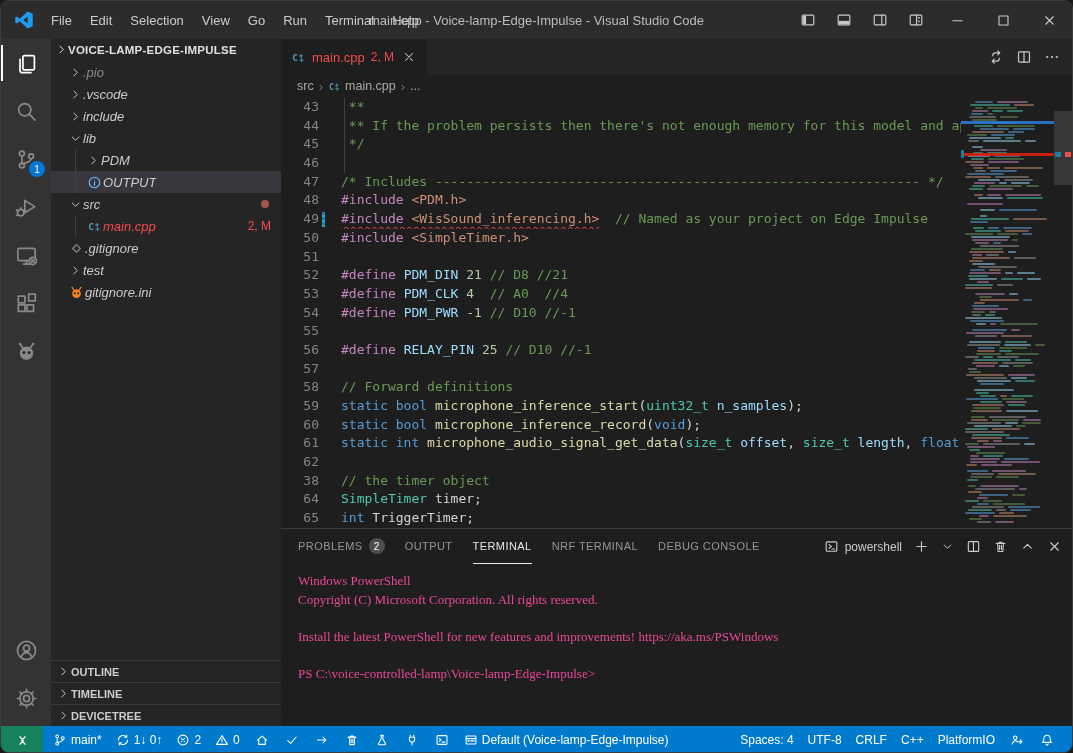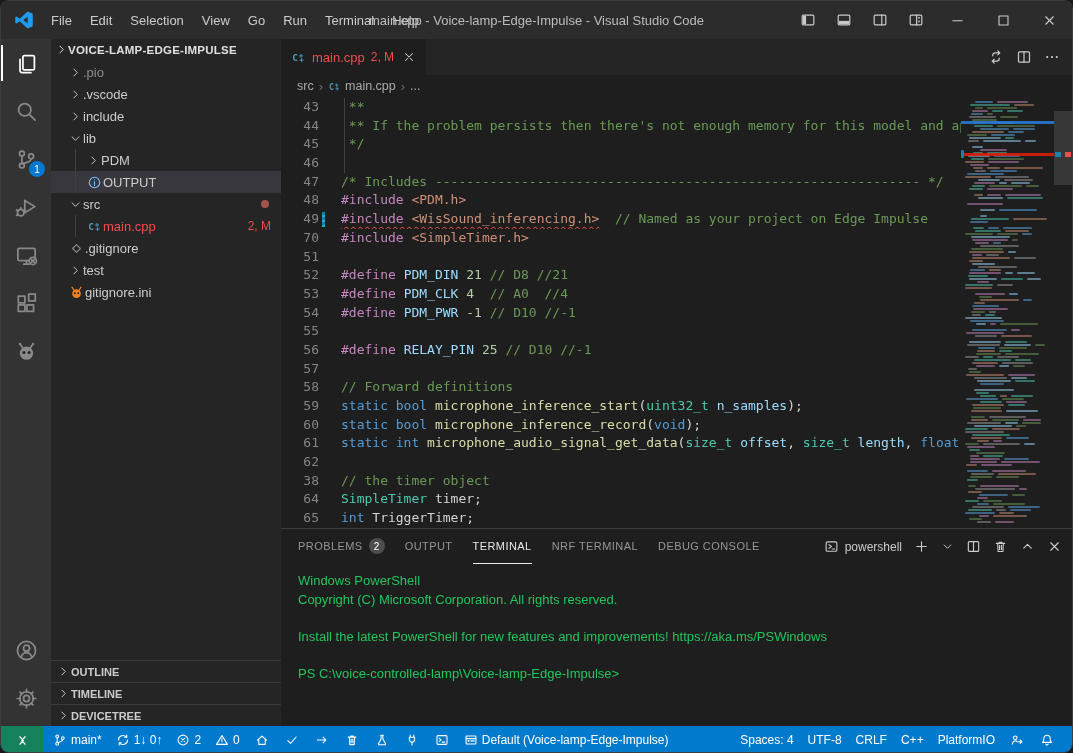--- a/index.html
+++ b/index.html
@@ -27,21 +27,21 @@
   .sidebar-header{height:35px;display:flex;align-items:center;padding:0 12px 0 20px;flex:none;}
   .sidebar-header .hlabel{font-size:11px;color:#bbbbbb;letter-spacing:.08em;}
   .sidebar-header .hact{margin-left:auto;color:#cccccc;display:flex;align-items:center;}
   .tree-root{height:22px;display:flex;align-items:center;font-weight:bold;font-size:11.5px;color:#e0e0e0;padding-left:4px;letter-spacing:.02em;}
   .tree{flex:none;}
   .row{height:22px;display:flex;align-items:center;position:relative;white-space:nowrap;}
   .row.selected{background:#37373d;}
   .row .chev{width:16px;display:flex;justify-content:center;color:#cccccc;flex:none;}
   .row .chev.down svg{transform:rotate(90deg);}
   .row .ticon{width:18px;display:flex;justify-content:center;flex:none;}
-  .row .tlabel{overflow:hidden;text-overflow:ellipsis;}
+  .row .tlabel{overflow:hidden;text-overflow:ellipsis;font-style:italic;}
   .t-dim{color:#8c8c8c;} .t-err{color:#f14c4c;}
   .row .tbadge{margin-left:auto;margin-right:10px;color:#f14c4c;font-size:12px;}
   .row .tdot{margin-left:auto;margin-right:12px;width:8px;height:8px;border-radius:50%;background:#a5554a;}
   .row .guide{position:absolute;left:24px;top:0;bottom:0;width:1px;background:#404040;}
   .sidebar-sections{margin-top:auto;}
   .sec-row{height:22px;display:flex;align-items:center;border-top:1px solid #3a3a3a;font-weight:bold;font-size:11px;color:#cccccc;padding-left:4px;}
   .sec-row .chev{width:16px;display:flex;justify-content:center;}
   
   .editor-area{flex:1;display:flex;flex-direction:column;min-width:0;background:#1e1e1e;}
   .tabbar{height:36px;background:#252526;display:flex;flex:none;}
@@ -71,21 +71,21 @@
   .rmark{position:absolute;height:5px;}
   
   .panel{height:198px;flex:none;border-top:1px solid #3c3c3c;display:flex;flex-direction:column;background:#1e1e1e;}
   .panel-header{height:35px;display:flex;align-items:center;padding:0 10px 0 17px;flex:none;}
   .ptabs{display:flex;height:100%;}
   .ptab{font-size:11px;letter-spacing:.04em;color:#969696;margin-right:20px;display:flex;align-items:center;gap:6px;height:100%;border-bottom:1px solid transparent;}
   .ptab.active{color:#e7e7e7;border-bottom:1px solid #e7e7e7;}
   .pbadge{min-width:16px;height:16px;border-radius:9px;background:#4d4d4d;color:#fff;font-size:10px;display:flex;align-items:center;justify-content:center;padding:0 3px;}
   .panel-actions{margin-left:auto;display:flex;align-items:center;gap:12px;color:#cccccc;}
   .shell-sel{display:flex;align-items:center;gap:6px;font-size:12px;color:#cccccc;}
-  .terminal{flex:1;padding:8px 8px 0 17px;font-family:Liberation Sans, sans-serif;font-size:13px;line-height:18.5px;color:#22c55e;white-space:pre;overflow:hidden;}
+  .terminal{flex:1;padding:8px 8px 0 17px;font-family:Liberation Serif, serif;font-size:13px;line-height:18.5px;color:#ec4899;white-space:pre;overflow:hidden;}
   
   .statusbar{height:28px;background:#007acc;display:flex;align-items:stretch;color:#ffffff;font-size:12px;}
   .remote{width:42px;background:#16825d;display:flex;align-items:center;justify-content:center;flex:none;}
   .status-left{display:flex;align-items:stretch;padding-left:3px;min-width:0;overflow:hidden;}
   .status-right{margin-left:auto;display:flex;align-items:stretch;padding-right:10px;}
   .sitem{display:flex;align-items:center;gap:4px;padding:0 7px;white-space:nowrap;}
   .sitem.icon-only{padding:0 8px;}
 </style>
 </head>
 <body>
@@ -462,21 +462,21 @@
         </div>
       <div class="code-wrap">
         <div class="code" id="codeLines">
             <div class="line"><span class="ln">43</span><span class="lc"><span class="c-cm"> **</span></span></div>
             <div class="line"><span class="ln">44</span><span class="lc"><span class="c-cm"> ** If the problem persists then there's not enough memory for this model and app</span></span></div>
             <div class="line"><span class="ln">45</span><span class="lc"><span class="c-cm"> */</span></span></div>
             <div class="line"><span class="ln">46</span><span class="lc"></span></div>
             <div class="line"><span class="ln">47</span><span class="lc"><span class="c-cm">/* Includes -------------------------------------------------------------- */</span></span></div>
             <div class="line"><span class="ln">48</span><span class="lc"><span class="c-pp">#include</span><span class="c-txt"> </span><span class="c-str">&lt;PDM.h&gt;</span></span></div>
             <div class="line"><span class="ln">49</span><span class="mod-marker"></span><span class="lc"><span class="c-pp sq">#include</span><span class="c-txt sq"> </span><span class="c-str sq">&lt;WisSound_inferencing.h&gt;</span><span class="c-txt">  </span><span class="c-cm">// Named as your project on Edge Impulse</span></span></div>
-            <div class="line"><span class="ln">70</span><span class="lc"><span class="c-pp">#include</span><span class="c-txt"> </span><span class="c-str">&lt;SimpleTimer.h&gt;</span></span></div>
+            <div class="line"><span class="ln">50</span><span class="lc"><span class="c-pp">#include</span><span class="c-txt"> </span><span class="c-str">&lt;SimpleTimer.h&gt;</span></span></div>
             <div class="line"><span class="ln">51</span><span class="lc"></span></div>
             <div class="line"><span class="ln">52</span><span class="lc"><span class="c-pp">#define</span><span class="c-txt"> </span><span class="c-var">PDM_DIN</span><span class="c-txt"> </span><span class="c-num">21</span><span class="c-txt"> </span><span class="c-cm">// D8 //21</span></span></div>
             <div class="line"><span class="ln">53</span><span class="lc"><span class="c-pp">#define</span><span class="c-txt"> </span><span class="c-var">PDM_CLK</span><span class="c-txt"> </span><span class="c-num">4</span><span class="c-txt">  </span><span class="c-cm">// A0  //4</span></span></div>
             <div class="line"><span class="ln">54</span><span class="lc"><span class="c-pp">#define</span><span class="c-txt"> </span><span class="c-var">PDM_PWR</span><span class="c-txt"> </span><span class="c-num">-1</span><span class="c-txt"> </span><span class="c-cm">// D10 //-1</span></span></div>
             <div class="line"><span class="ln">55</span><span class="lc"></span></div>
             <div class="line"><span class="ln">56</span><span class="lc"><span class="c-pp">#define</span><span class="c-txt"> </span><span class="c-var">RELAY_PIN</span><span class="c-txt"> </span><span class="c-num">25</span><span class="c-txt"> </span><span class="c-cm">// D10 //-1</span></span></div>
             <div class="line"><span class="ln">57</span><span class="lc"></span></div>
             <div class="line"><span class="ln">58</span><span class="lc"><span class="c-cm">// Forward definitions</span></span></div>
             <div class="line"><span class="ln">59</span><span class="lc"><span class="c-kw">static</span><span class="c-txt"> </span><span class="c-kw">bool</span><span class="c-txt"> </span><span class="c-fn">microphone_inference_start</span><span class="c-txt">(</span><span class="c-ty">uint32_t</span><span class="c-txt"> </span><span class="c-var">n_samples</span><span class="c-txt">);</span></span></div>
             <div class="line"><span class="ln">60</span><span class="lc"><span class="c-kw">static</span><span class="c-txt"> </span><span class="c-kw">bool</span><span class="c-txt"> </span><span class="c-fn">microphone_inference_record</span><span class="c-txt">(</span><span class="c-kw">void</span><span class="c-txt">);</span></span></div>

